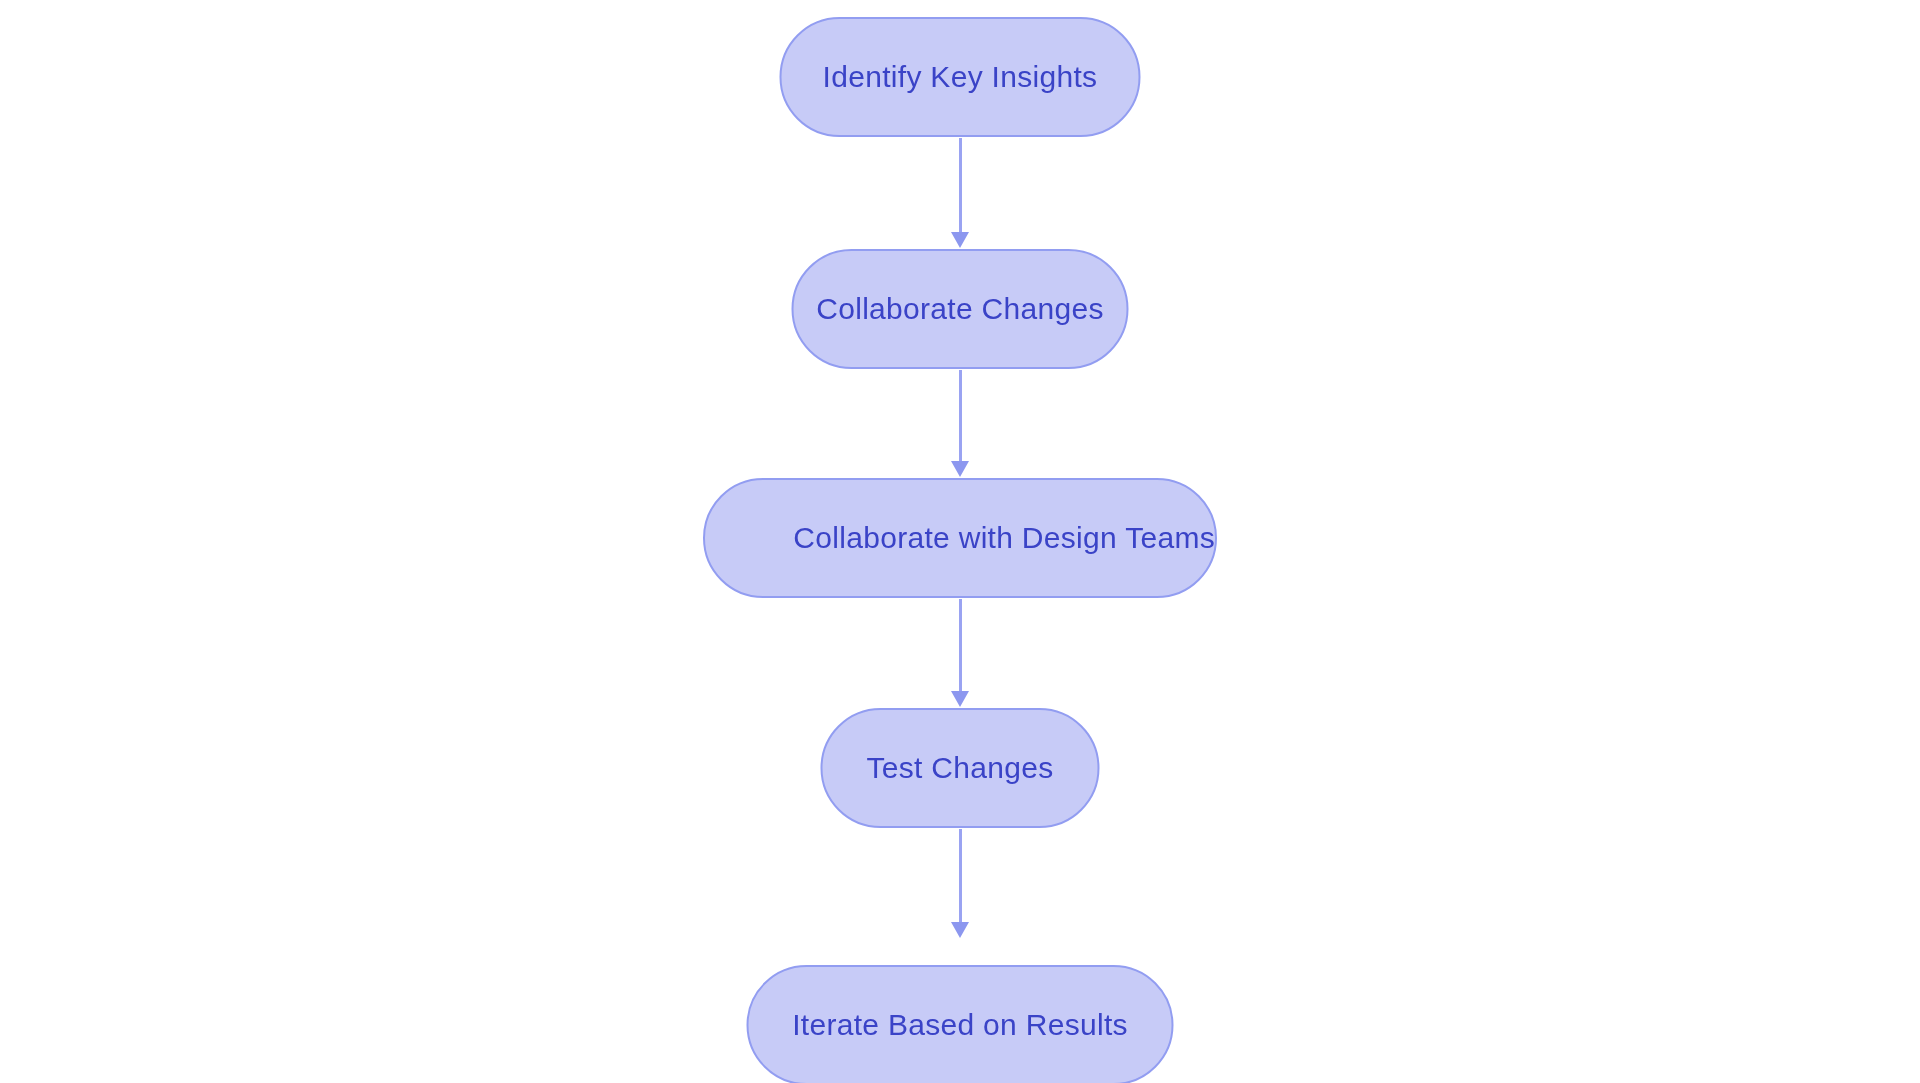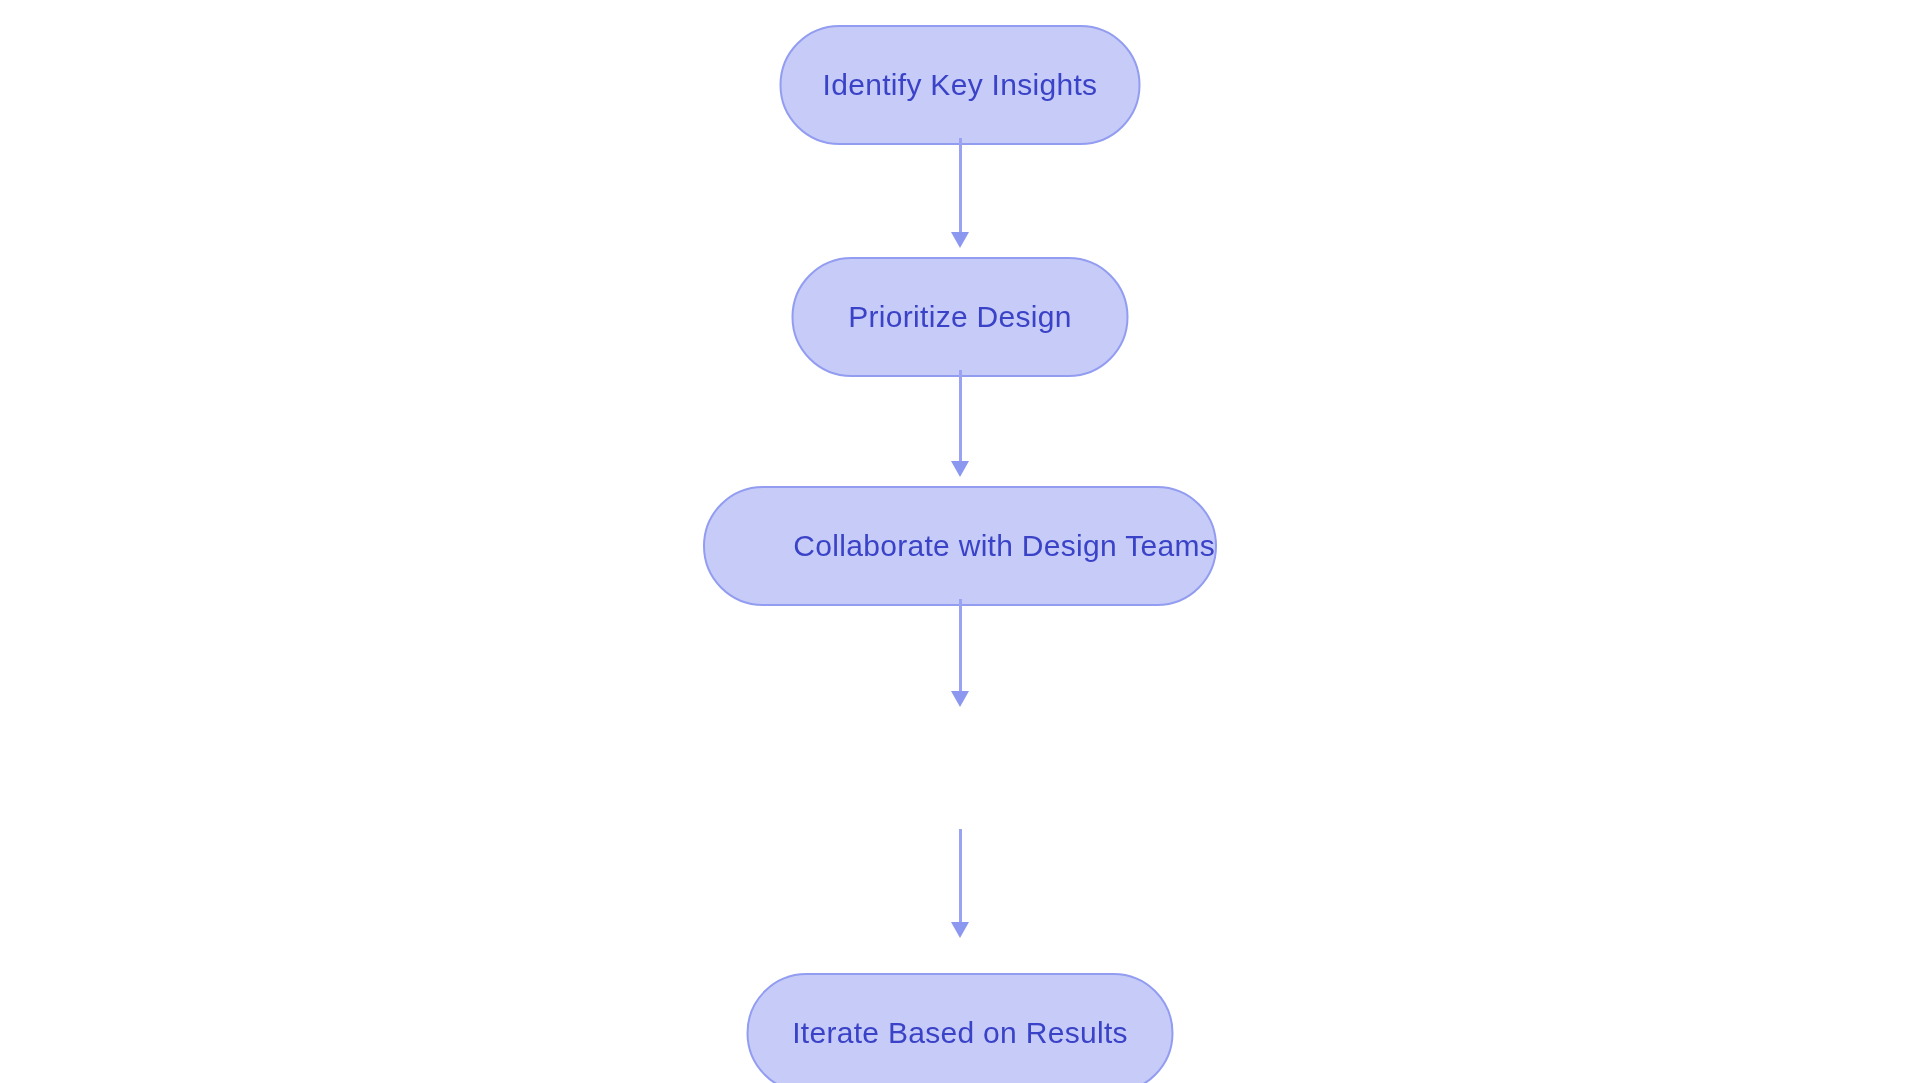--- a/index.html
+++ b/index.html
@@ -31,21 +31,20 @@
     border-radius: 60px;
     background: var(--node-fill);
     border: 2px solid var(--node-border);
     display: flex;
     align-items: center;
     justify-content: center;
     color: var(--node-text);
     font-size: 30px;
     letter-spacing: 0.3px;
     white-space: nowrap;
-    margin-top: 8px;
   }
   .node-0 { top: 17px;  width: 361px; }
   .node-1 { top: 249px; width: 337px; }
   .node-2 { top: 478px; width: 514px; justify-content: flex-end; }
   .node-3 { top: 708px; width: 279px; }
   .node-4 { top: 965px; width: 427px; }
 
   .arrow {
     position: absolute;
     left: 50%;
@@ -81,37 +80,40 @@
   <div class="node node-0">
     <span>Identify Key Insights</span>
   </div>
 
   <div class="arrow arrow-0">
     <div class="stem"></div>
     <div class="head"></div>
   </div>
 
   <div class="node node-1">
-    <span>Prioritize Design</span>
+    <span>Collaborate Changes</span>
   </div>
 
   <div class="arrow arrow-1">
     <div class="stem"></div>
     <div class="head"></div>
   </div>
 
   <div class="node node-2">
     <span>Collaborate with Design Teams</span>
   </div>
 
   <div class="arrow arrow-2">
     <div class="stem"></div>
     <div class="head"></div>
   </div>
 
+  <div class="node node-3">
+    <span>Test Changes</span>
+  </div>
 
   <div class="arrow arrow-3">
     <div class="stem"></div>
     <div class="head"></div>
   </div>
 
   <div class="node node-4">
     <span>Iterate Based on Results</span>
   </div>
 

